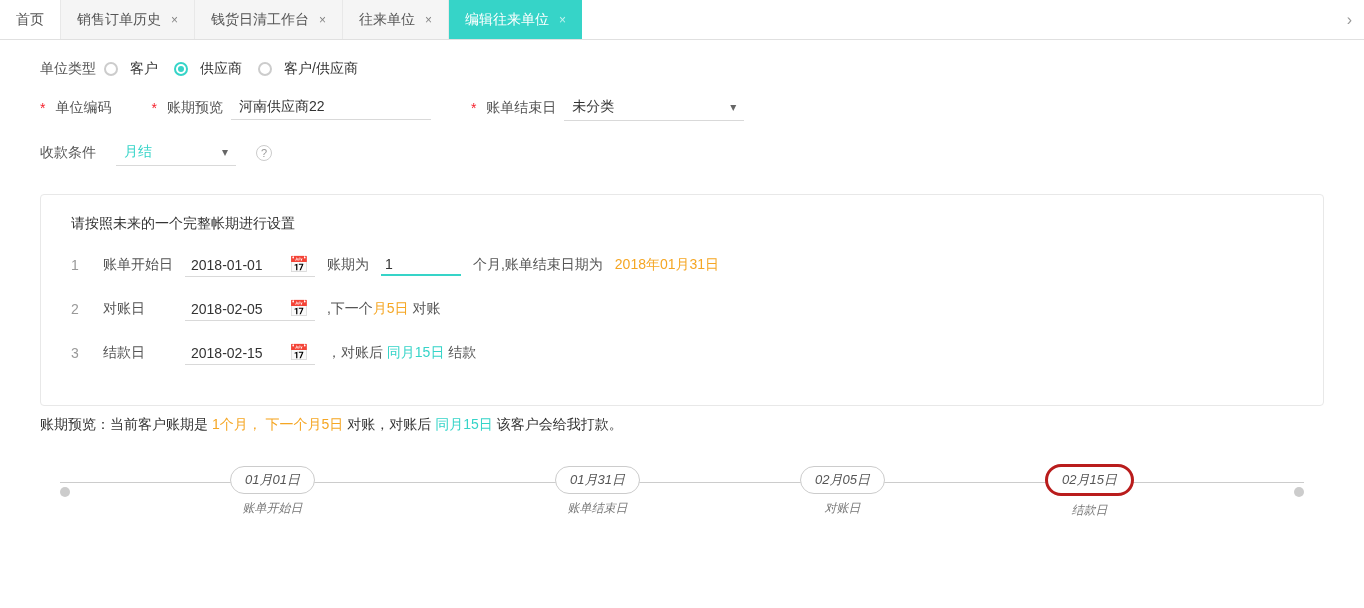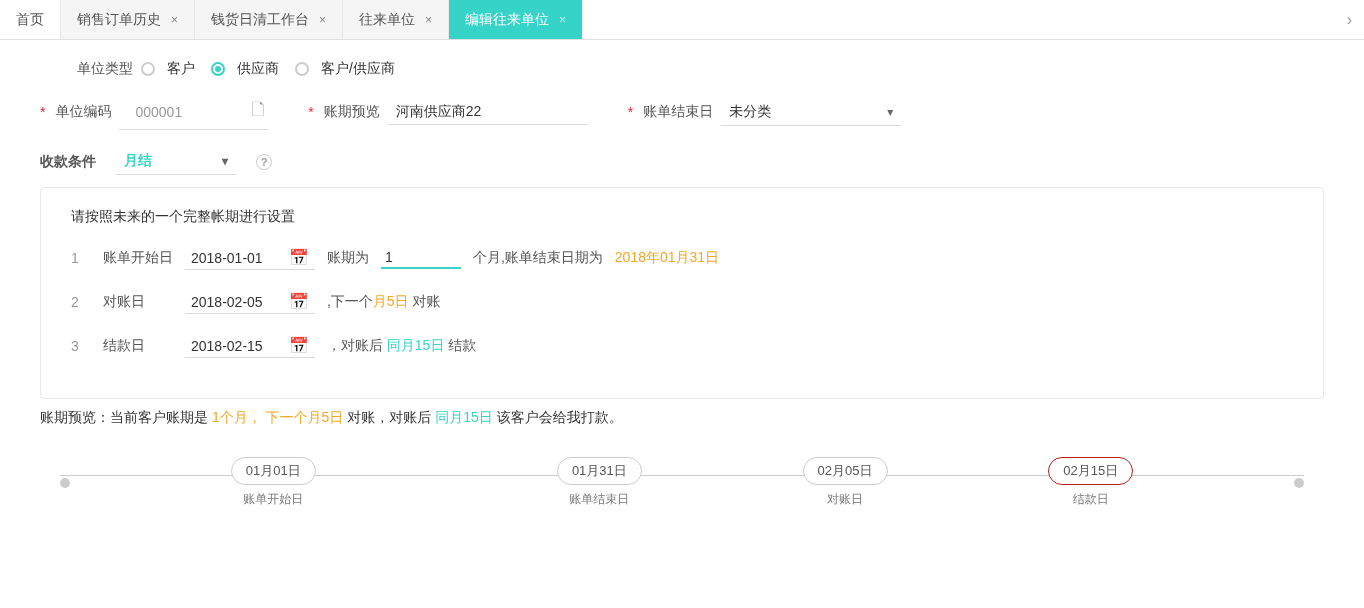--- a/index.html
+++ b/index.html
@@ -262,21 +262,21 @@
   </div>
   <div class="tab-item active">
     <span>编辑往来单位</span>
     <span class="tab-close">×</span>
   </div>
   <div class="tab-arrow">›</div>
 </div>
 
 <div class="main-content">
 
-  <div class="form-row" style="margin-bottom:16px;margin-left:37px;">
+  <div class="form-row" style="margin-bottom:16px;">
     <div class="form-group">
       <span class="form-label">单位类型</span>
       <div class="radio-group">
         <label class="radio-item">
           <div class="radio-circle"></div>
           <span>客户</span>
         </label>
         <label class="radio-item">
           <div class="radio-circle checked"></div>
           <span>供应商</span>
@@ -286,41 +286,37 @@
           <span>客户/供应商</span>
         </label>
       </div>
     </div>
   </div>
 
   <div class="form-row" style="gap:40px; margin-bottom:18px;">
     <div class="form-group">
       <span class="required-star">*</span>
       <span class="form-label">单位编码</span>
-      <div class="input-with-icon">
-        <input class="input-field code-input" value="000001" style="width: 120px; color: rgb(153, 153, 153);">
-        <span class="calendar-icon">🗋</span>
-      </div>
     </div>
     <div class="form-group">
       <span class="required-star">*</span>
       <span class="form-label">账期预览</span>
       <input class="input-field name-input" value="河南供应商22" style="width: 200px;">
     </div>
     <div class="form-group">
       <span class="required-star">*</span>
       <span class="form-label">账单结束日</span>
       <div class="cat-select" style="min-width:180px; display:flex; align-items:center; border-bottom:1px solid #d9d9d9; padding:4px 8px; justify-content:space-between;">
         <span>未分类</span>
         <span class="dropdown-arrow">▾</span>
       </div>
     </div>
   </div>
 
-  <div class="form-row" style="margin-bottom:12px; align-items:center;font-weight:bold;">
+  <div class="form-row" style="margin-bottom:28px; align-items:center;">
     <span class="form-label">收款条件</span>
     <div class="dropdown-select" style="border-bottom:1px solid #d9d9d9; padding:4px 8px; display:flex; align-items:center; gap:12px;">
       <span class="dropdown-value">月结</span>
       <span class="dropdown-arrow">▾</span>
     </div>
     <div class="help-icon">?</div>
   </div>
 
   <div class="period-box">
     <div class="period-box-title">请按照未来的一个完整帐期进行设置</div>
@@ -362,21 +358,21 @@
   <div class="preview-section">
     <div class="preview-text">
       <span>账期预览：当前客户账期是</span>
       <span class="orange-text">1个月，</span>
       <span class="orange-text">下一个月5日</span>
       <span>对账，对账后</span>
       <span class="teal-text"> 同月15日 </span>
       <span>该客户会给我打款。</span>
     </div>
 
-    <div style="position:relative; display:flex; align-items:center; padding: 0 20px; margin-top: 10px;">
+    <div style="position:relative; display:flex; align-items:center; padding: 0 20px; margin-top: 10px; font-style: italic;">
 
       <div style="position:absolute; top:18px; left:20px; right:20px; height:1px; background:#ccc;"></div>
 
       <div style="width:10px;height:10px;border-radius:50%;background:#ccc;position:relative;z-index:1;flex-shrink:0;"></div>
 
       <div style="flex:1;"></div>
 
       <div style="display:flex;flex-direction:column;align-items:center;position:relative;z-index:1;">
         <div style="border:1px solid #ccc;border-radius:20px;padding:4px 14px;font-size:13px;color:#555;background:#fff;white-space:nowrap;">
           <span>01月01日</span>
@@ -398,21 +394,21 @@
       <div style="display:flex;flex-direction:column;align-items:center;position:relative;z-index:1;">
         <div style="border:1px solid #ccc;border-radius:20px;padding:4px 14px;font-size:13px;color:#555;background:#fff;white-space:nowrap;">
           <span>02月05日</span>
         </div>
         <div style="font-size:12px;color:#777;margin-top:6px;">对账日</div>
       </div>
 
       <div style="flex:1;"></div>
 
       <div style="display:flex;flex-direction:column;align-items:center;position:relative;z-index:1;">
-        <div style="border:1px solid #b91c1c;border-radius:20px;padding:4px 14px;font-size:13px;color:#555;background:#fff;white-space:nowrap;">
+        <div style="border:3px solid #b91c1c;border-radius:20px;padding:4px 14px;font-size:13px;color:#555;background:#fff;white-space:nowrap;">
           <span>02月15日</span>
         </div>
         <div style="font-size:12px;color:#777;margin-top:6px;">结款日</div>
       </div>
 
       <div style="flex:1;"></div>
 
       <div style="width:10px;height:10px;border-radius:50%;background:#ccc;position:relative;z-index:1;flex-shrink:0;"></div>
     </div>
   </div>

